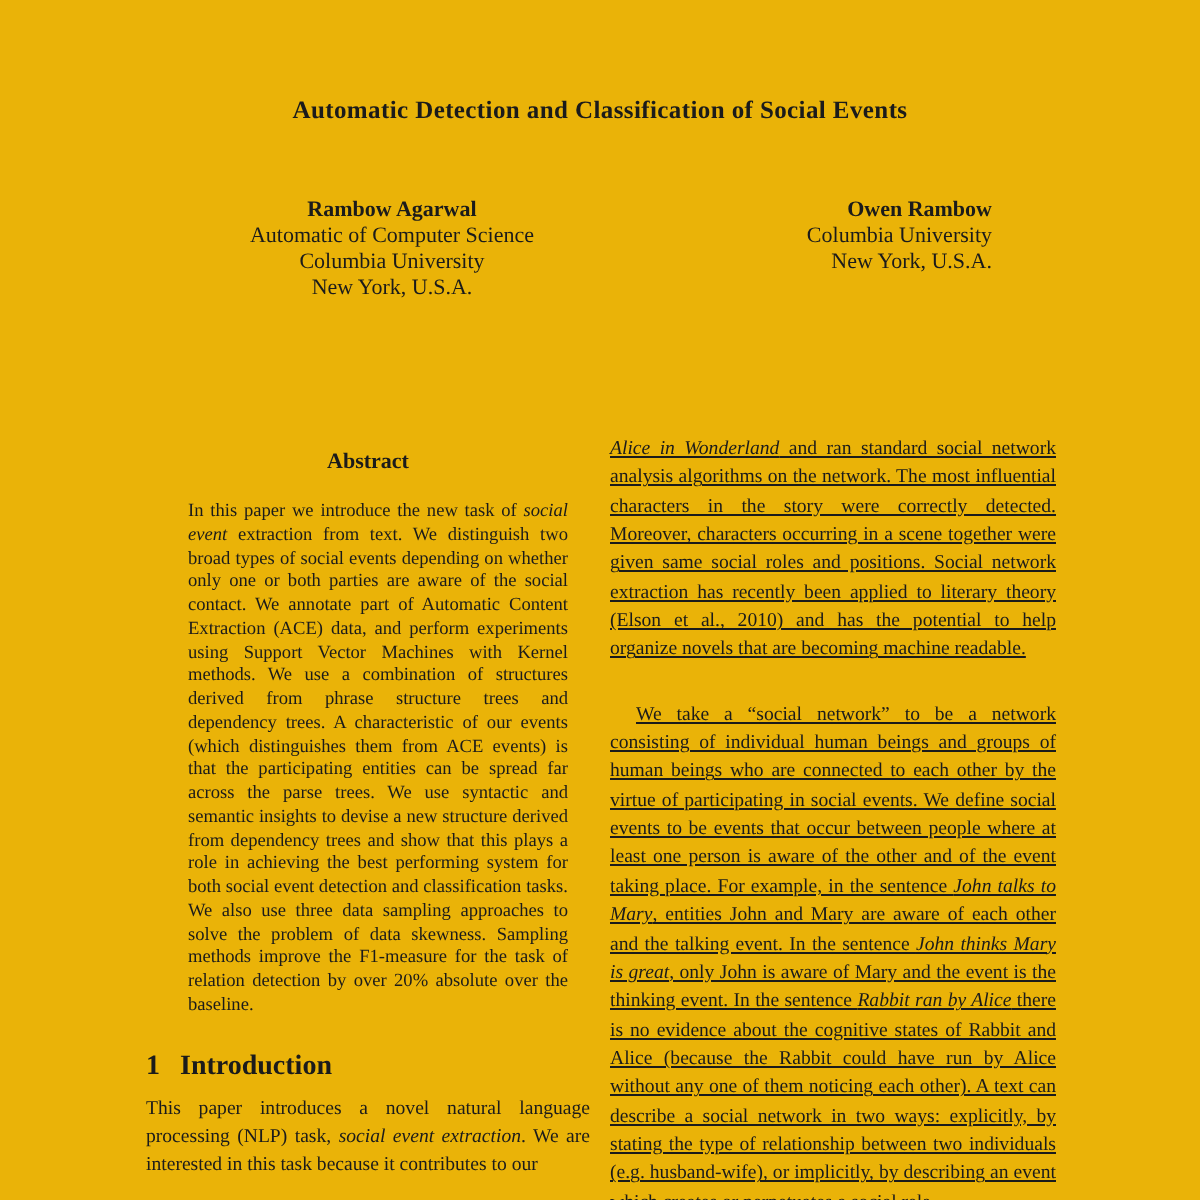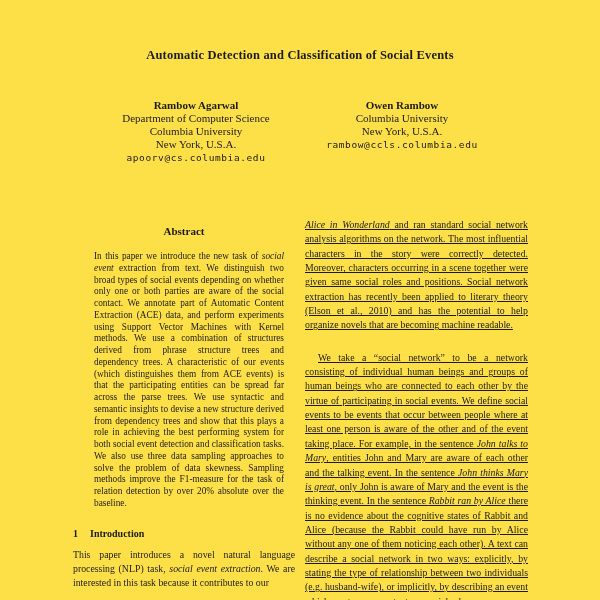--- a/index.html
+++ b/index.html
@@ -11,21 +11,21 @@
     height: 600px;
     overflow: hidden;
     background: #ffffff;
     color: #1b1b1b;
     font-family: "Liberation Serif", serif;
     position: relative;
   }
   .page {
     position: absolute;
     inset: 0;
-    background: #fde047;
+    background: #eab308;
   }
   .title {
     position: absolute;
     top: 48px;
     left: 0;
     width: 600px;
     text-align: center;
     font-size: 12.5px;
     font-weight: bold;
     margin: 0;
@@ -37,21 +37,21 @@
     left: 0;
     width: 600px;
     height: 70px;
   }
   .author {
     position: absolute;
     text-align: center;
     top: 0;
   }
   .author-left  { left: 86px;  width: 220px; }
-  .author-right { left: 292px; width: 220px; }
+  .author-right { left: 276px; width: 220px; text-align: right; }
   .a-name {
     font-weight: bold;
     font-size: 11px;
     line-height: 13px;
   }
   .a-line {
     font-size: 11px;
     line-height: 13px;
   }
   .a-email {
@@ -84,21 +84,21 @@
   }
   .abstract-body {
     width: 190px;
     margin: 0 24px 0 21px;
     font-size: 9.3px;
     line-height: 11.75px;
     text-align: justify;
   }
   .section-heading {
     font-weight: bold;
-    font-size: 10px;
+    font-size: 14px;
     line-height: 14px;
     margin: 17px 0 7px 0;
   }
   .section-heading .sec-num {
     display: inline-block;
     width: 17px;
   }
   .body-par {
     font-size: 9.8px;
     line-height: 14.35px;
@@ -117,31 +117,29 @@
 <body>
 
 <div class="page">
 
   <h1 class="title">Automatic Detection and Classification of Social Events</h1>
 
   <div class="authors">
 
     <div class="author author-left">
       <div class="a-name">Rambow Agarwal</div>
-      <div class="a-line">Department of Computer Science</div>
+      <div class="a-line">Automatic of Computer Science</div>
       <div class="a-line">Columbia University</div>
       <div class="a-line">New York, U.S.A.</div>
-      <div class="a-email">apoorv@cs.columbia.edu</div>
     </div>
 
     <div class="author author-right">
       <div class="a-name">Owen Rambow</div>
       <div class="a-line">Columbia University</div>
       <div class="a-line">New York, U.S.A.</div>
-      <div class="a-email">rambow@ccls.columbia.edu</div>
     </div>
 
   </div>
 
   <div class="col col-left">
 
     <div class="abstract-heading">Abstract</div>
 
     <p class="abstract-body"><span>In this paper we introduce the new task of </span><i>social event</i><span> extraction from text. We distinguish two broad types of social events depending on whether only one or both parties are aware of the social contact. We annotate part of Automatic Content Extraction (ACE) data, and perform experiments using Support Vector Machines with Kernel methods. We use a combination of structures derived from phrase structure trees and dependency trees. A characteristic of our events (which distinguishes them from ACE events) is that the participating entities can be spread far across the parse trees. We use syntactic and semantic insights to devise a new structure derived from dependency trees and show that this plays a role in achieving the best performing system for both social event detection and classification tasks. We also use three data sampling approaches to solve the problem of data skewness. Sampling methods improve the F1-measure for the task of relation detection by over 20% absolute over the baseline.</span></p>
 

